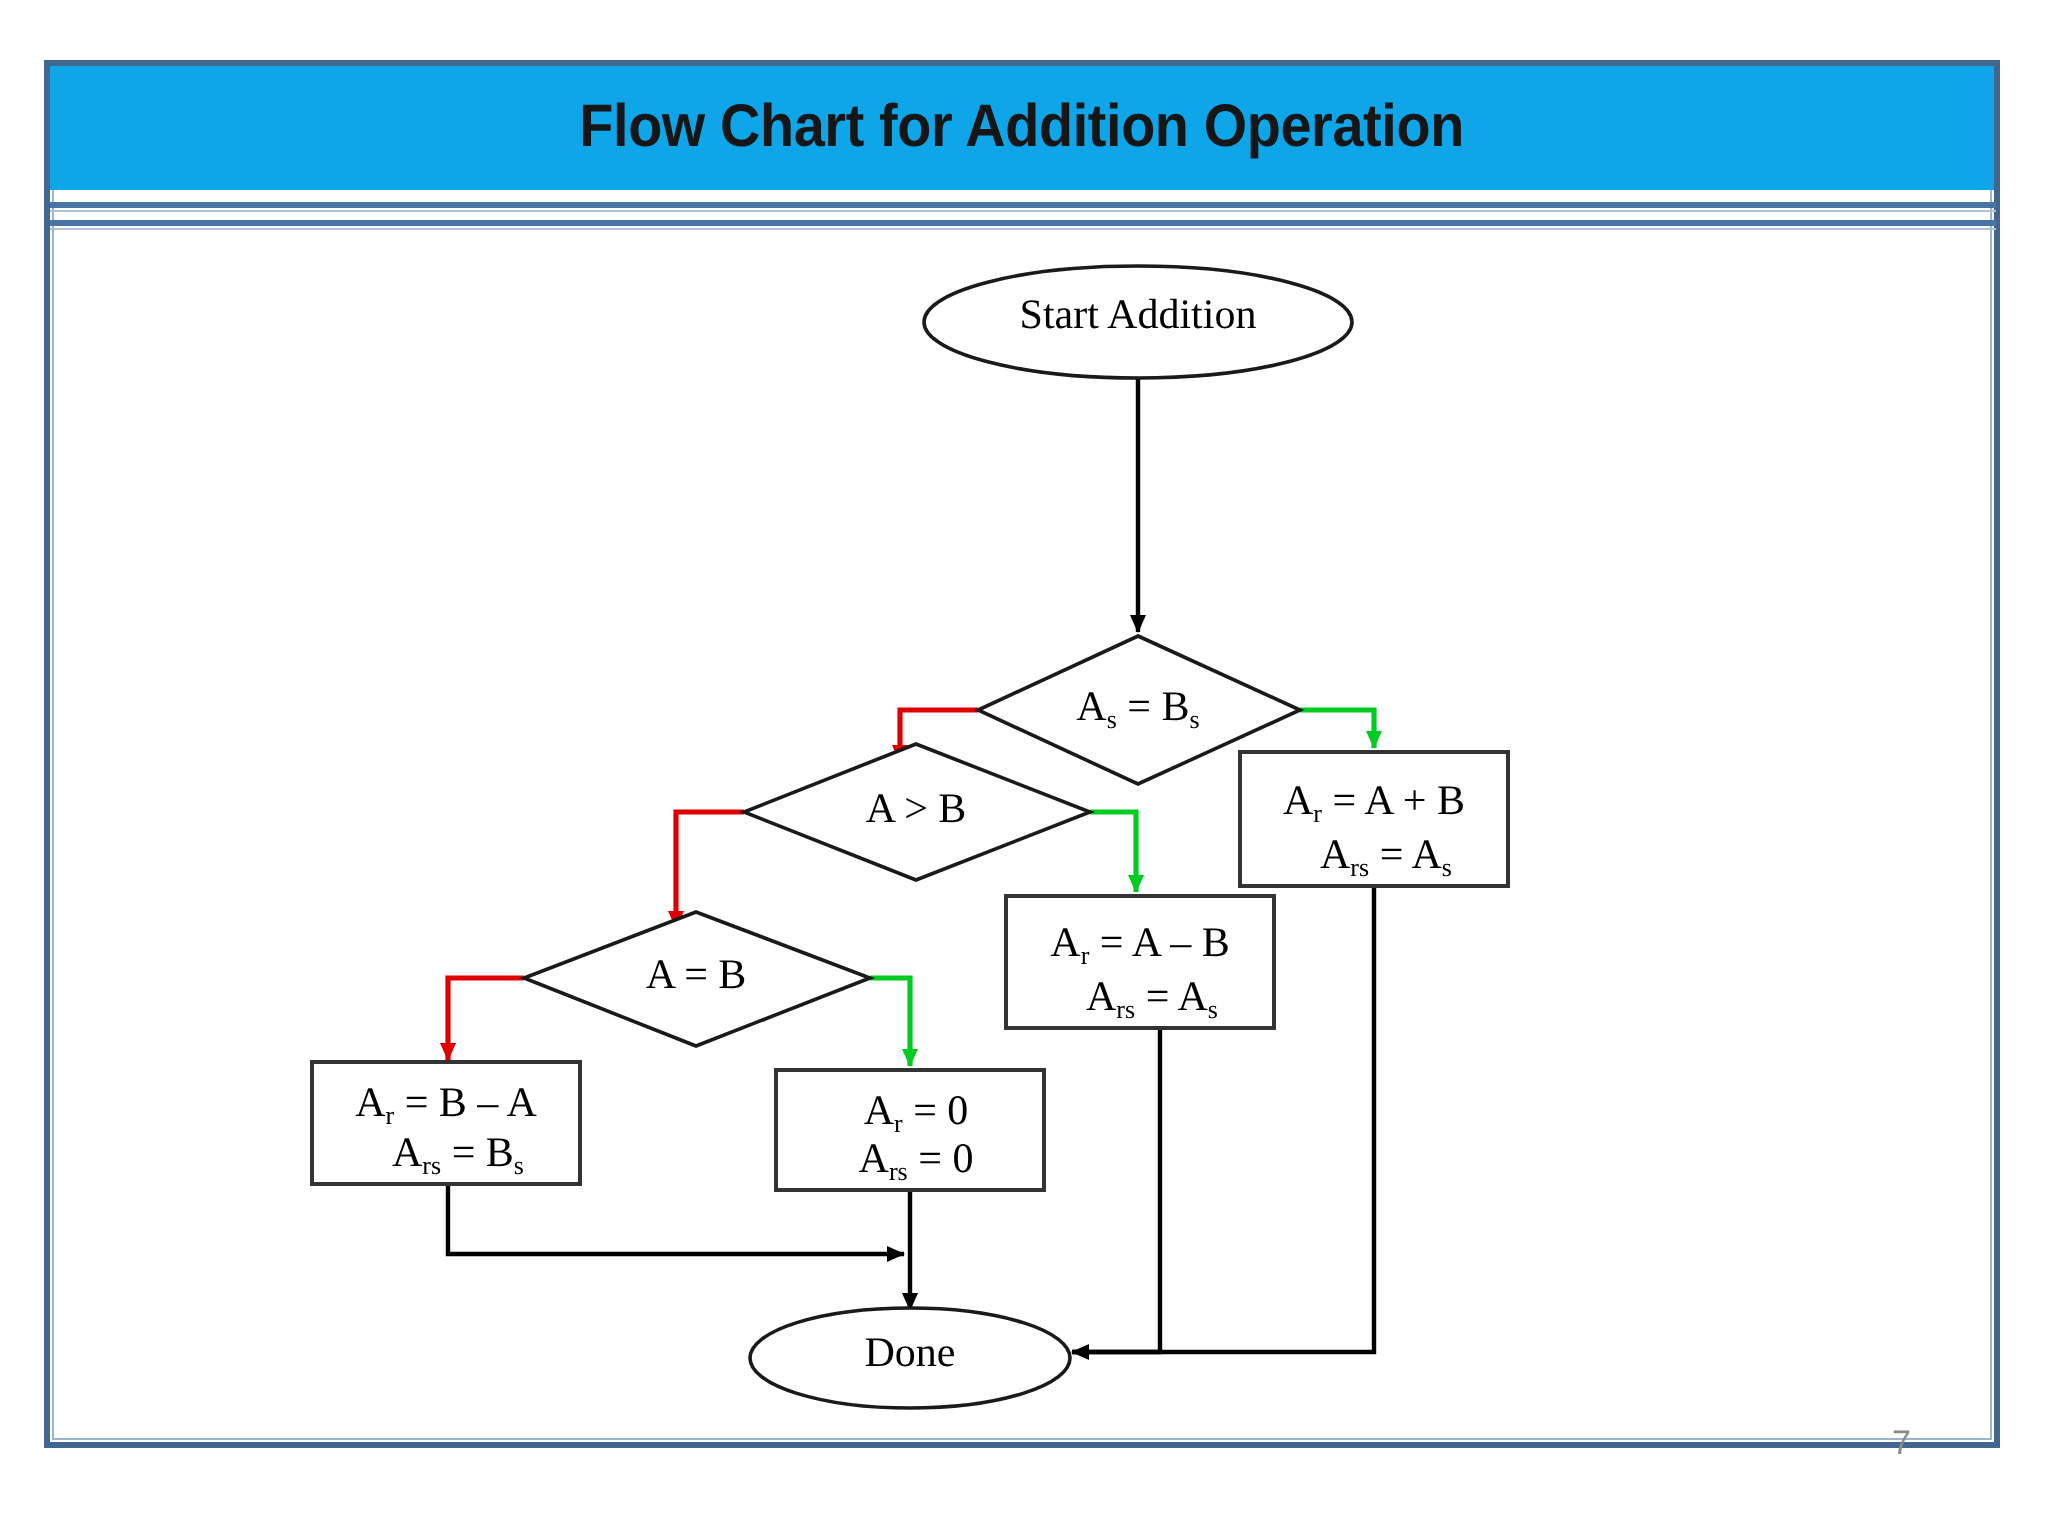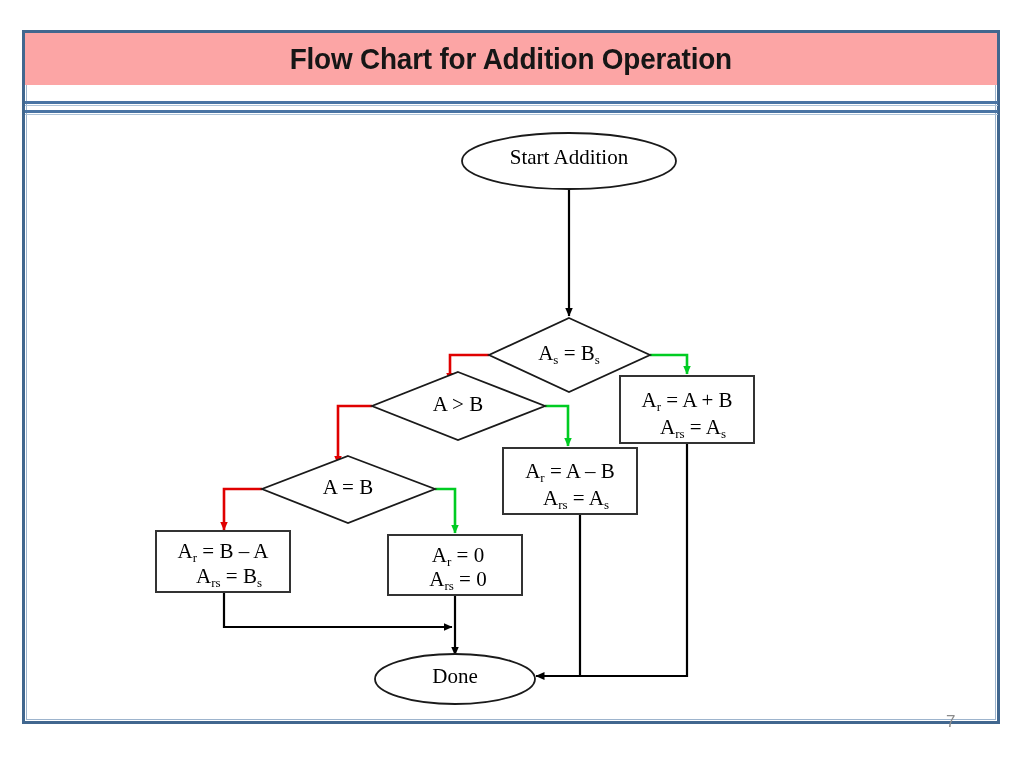--- a/index.html
+++ b/index.html
@@ -11,22 +11,22 @@
     position:absolute;left:22px;top:30px;width:978px;height:694px;
     border:3px solid #41678f;box-sizing:border-box;background:#ffffff;
   }
   #frame-inner{
     position:absolute;left:26px;top:34px;width:970px;height:686px;
     border:1px solid #9db4cd;box-sizing:border-box;pointer-events:none;
   }
 
   
   #title-area{
-    position:absolute;left:25px;top:33px;width:972px;height:52px;
-    display:flex;align-items:center;justify-content:center;background:#fca5a5;
+    position:absolute;left:25px;top:33px;width:972px;height:62px;
+    display:flex;align-items:center;justify-content:center;background:#0ea5e9;
   }
   #title-text{
     font-family:"Liberation Sans",sans-serif;
     font-weight:bold;font-size:30px;color:#161616;
     letter-spacing:-0.2px;transform:scaleX(0.93);transform-origin:center;
     white-space:nowrap;
   }
   
   .rule{position:absolute;left:25px;width:973px;height:3px;background:#4a74a4;}
   #rule1{top:101px;}

